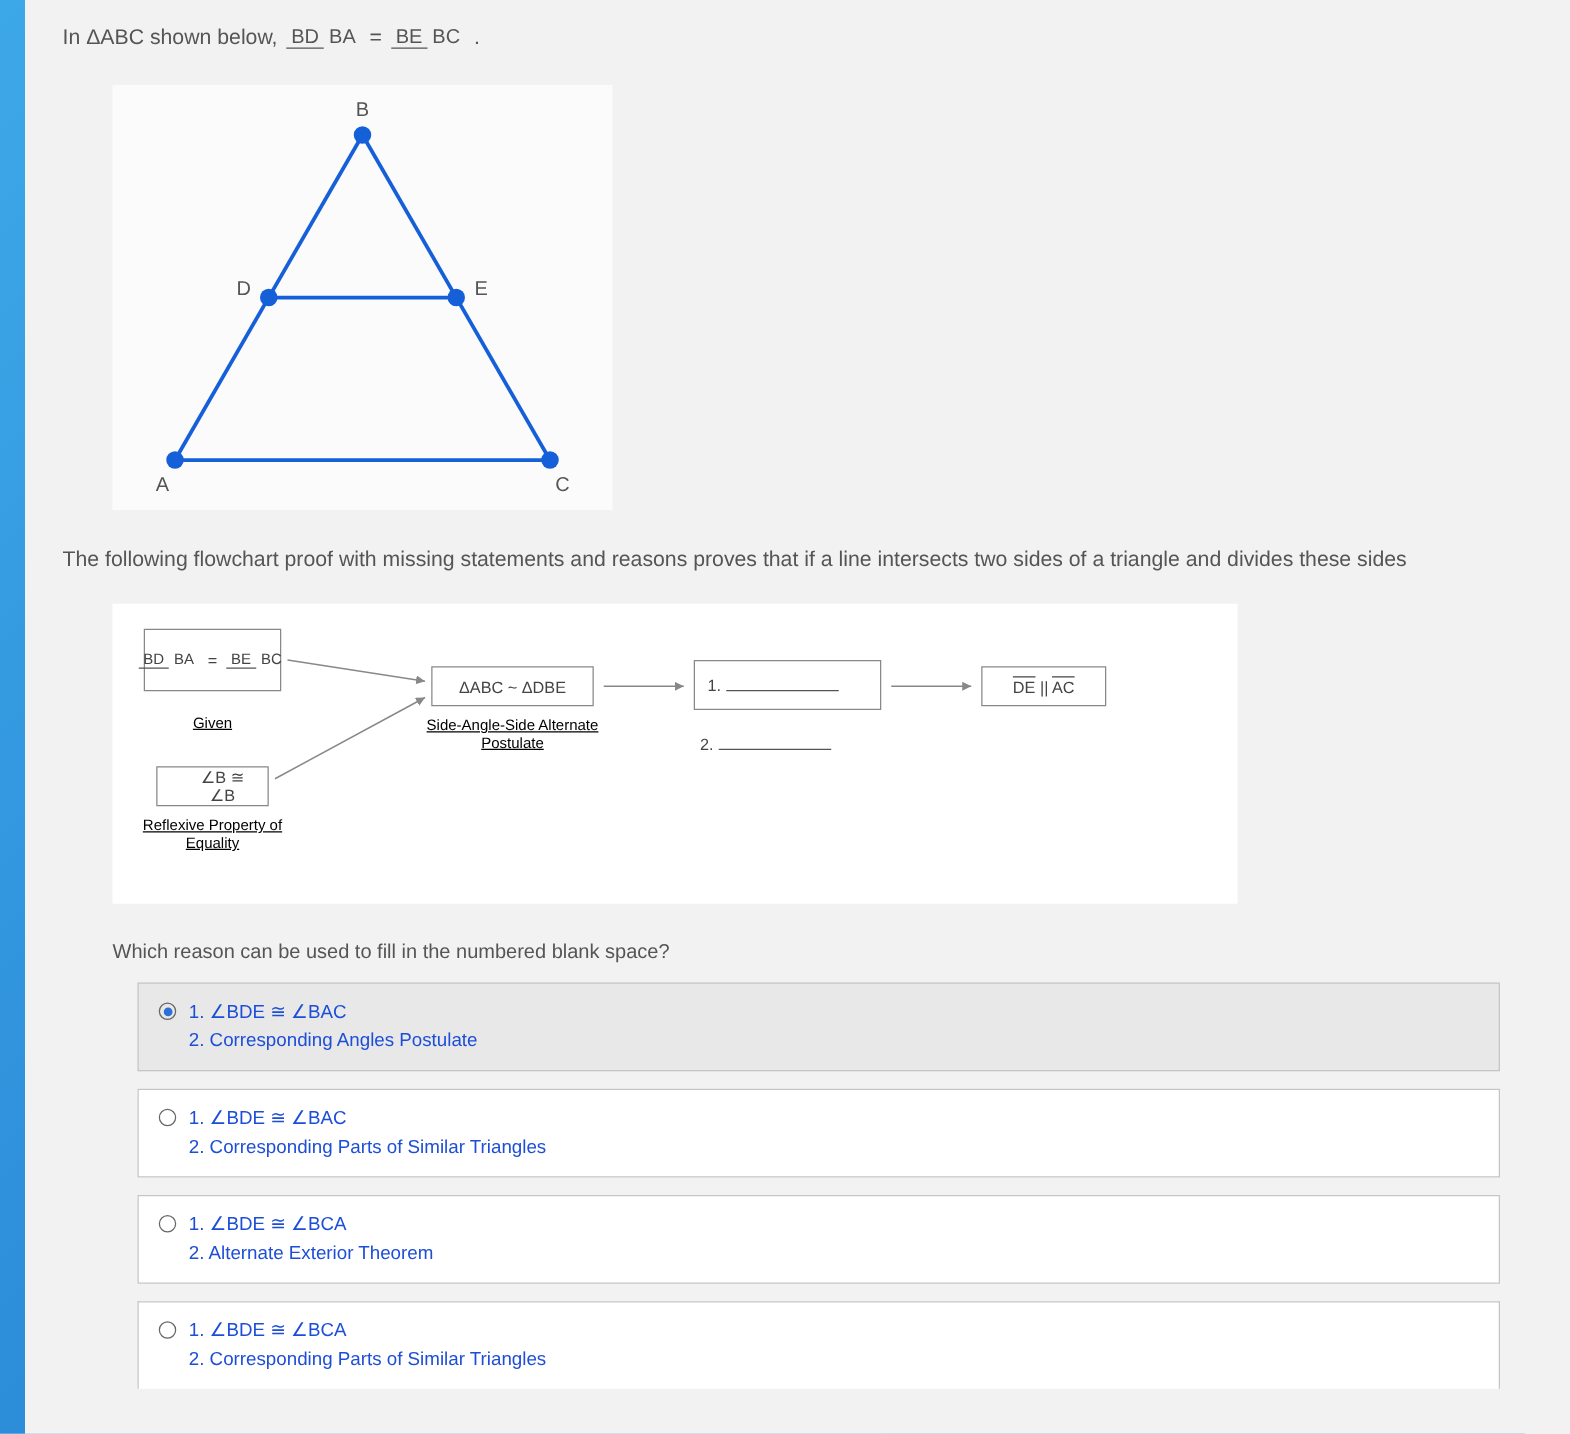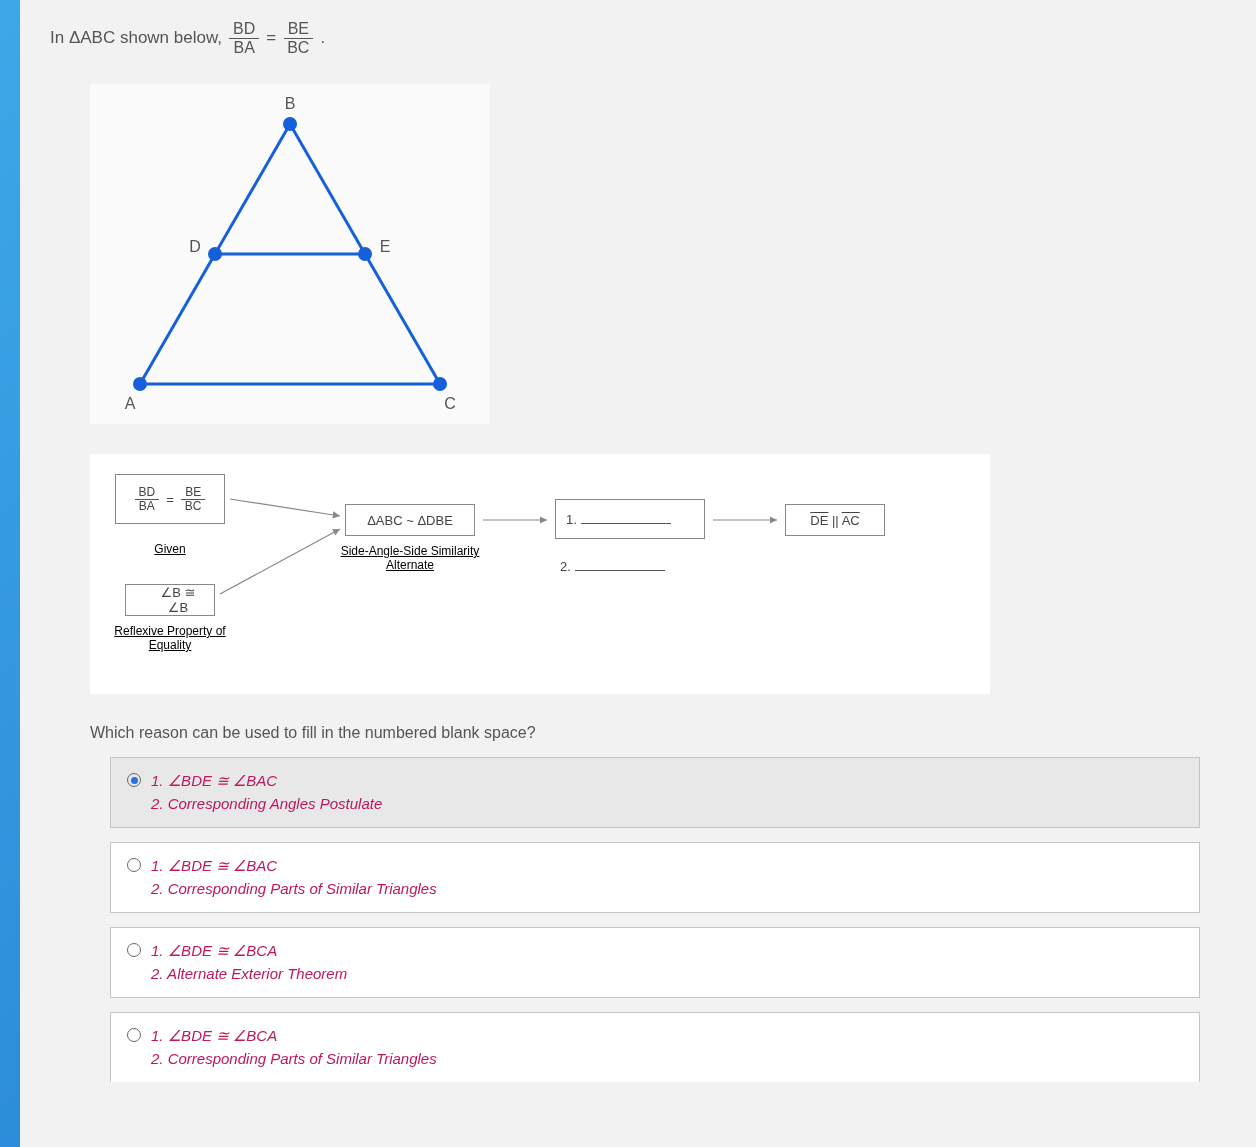--- a/index.html
+++ b/index.html
@@ -24,21 +24,21 @@
     font-size: 17px;
     color: #555;
     display: flex;
     align-items: center;
     flex-wrap: wrap;
     gap: 4px;
     margin-bottom: 28px;
   }
   .frac {
     display: inline-flex;
-    flex-direction: column;
+    flex-direction: row;
     align-items: center;
     font-size: 16px;
     line-height: 1.1;
     margin: 0 3px;
   }
   .frac .num { border-bottom: 1.5px solid #555; padding: 0 4px; }
   .frac .den { padding: 0 4px; }
   .triangle-box {
     width: 400px;
     height: 340px;
@@ -96,26 +96,25 @@
     color: #555;
     margin: 20px 0 15px 40px;
   }
   .options { margin-left: 60px; }
   .option {
     border: 1px solid #c5c5c5;
     background: #fff;
     padding: 12px 16px;
     margin-bottom: 14px;
     font-size: 15px;
-    color: #be185d;
+    color: #1d4ed8;
     display: flex;
     align-items: flex-start;
     gap: 10px;
     width: 1090px;
-    font-style: italic;
   }
   .option.selected { background: #e8e8e8; }
   .radio {
     width: 14px;
     height: 14px;
     border: 1.5px solid #666;
     border-radius: 50%;
     flex-shrink: 0;
     margin-top: 3px;
     display: flex;
@@ -164,20 +163,21 @@
       <circle cx="125" cy="170" r="7" fill="#1560d8"></circle>
       <circle cx="275" cy="170" r="7" fill="#1560d8"></circle>
       <text x="200" y="25" text-anchor="middle" font-size="16" fill="#555">B</text>
       <text x="105" y="168" text-anchor="middle" font-size="16" fill="#555">D</text>
       <text x="295" y="168" text-anchor="middle" font-size="16" fill="#555">E</text>
       <text x="40" y="325" text-anchor="middle" font-size="16" fill="#555">A</text>
       <text x="360" y="325" text-anchor="middle" font-size="16" fill="#555">C</text>
     </svg>
   </div>
 
+  <div class="exp-text">The following flowchart proof with missing statements and reasons proves that if a line intersects two sides of a triangle and divides these sides</div>
 
   <div class="flowchart">
     <div class="flowchart-inner">
 
       <div class="fc-box" style="left:10px; top:0px; width:110px; height:50px;">
         <span class="frac" style="font-size:12px;">
           <span class="num">BD</span>
           <span class="den">BA</span>
         </span>
         <span style="margin:0 4px;">=</span>
@@ -185,21 +185,21 @@
           <span class="num">BE</span>
           <span class="den">BC</span>
         </span>
       </div>
       <div class="fc-reason" style="left:-5px; top:68px; width:140px;">Given</div>
 
       <div class="fc-box" style="left:20px; top:110px; width:90px; height:32px;padding-left:24px;">∠B ≅ ∠B</div>
       <div class="fc-reason" style="left:-5px; top:150px; width:140px;">Reflexive Property of Equality</div>
 
       <div class="fc-box" style="left:240px; top:30px; width:130px; height:32px;">ΔABC ~ ΔDBE</div>
-      <div class="fc-reason" style="left:235px; top:70px; width:140px;">Side-Angle-Side Similarity Alternate</div>
+      <div class="fc-reason" style="left:235px; top:70px; width:140px;">Side-Angle-Side Alternate Postulate</div>
 
       <div class="fc-box" style="left:450px; top:25px; width:150px; height:40px; flex-direction:column; align-items:flex-start; justify-content:center; padding:6px 10px;">
         <div class="fc-blank" style="position:static;"><span>1.</span><span class="line"></span></div>
       </div>
       <div class="fc-blank" style="left:455px; top:85px;"><span>2.</span><span class="line"></span></div>
 
       <div class="fc-box" style="left:680px; top:30px; width:100px; height:32px;">
         <span><span class="ov">DE</span> || <span class="ov">AC</span></span>
       </div>
 

